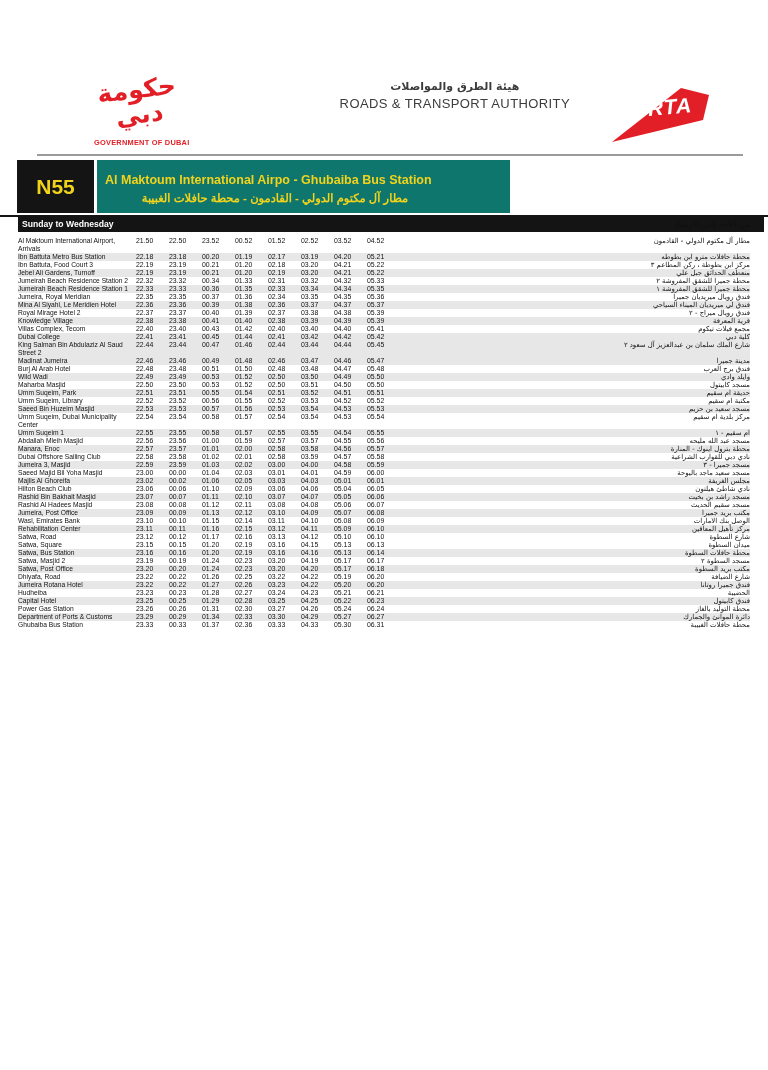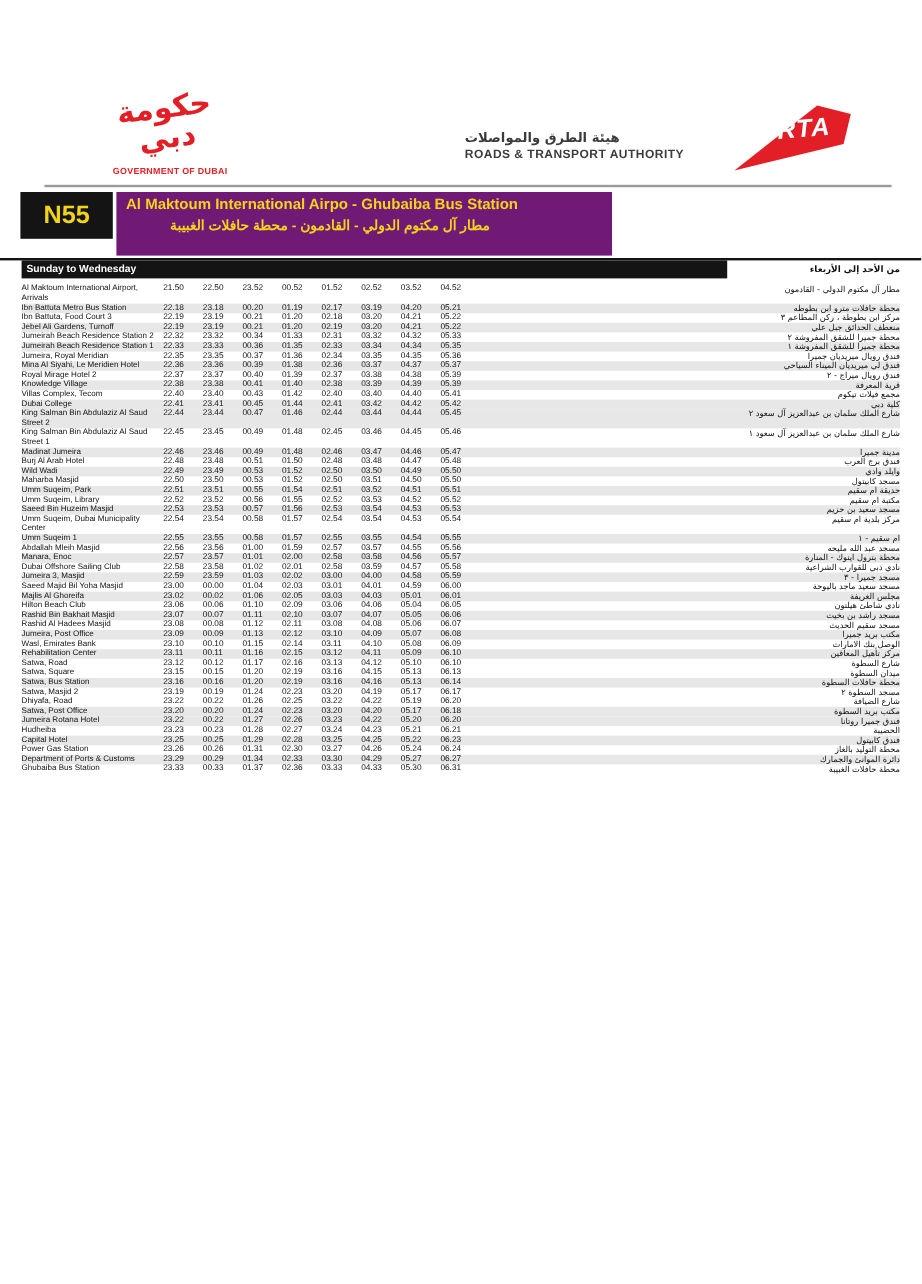--- a/index.html
+++ b/index.html
@@ -6,40 +6,40 @@
   .page{position:relative;width:768px;height:1070px;background:#ffffff;
         font-family:"Liberation Sans",sans-serif;overflow:hidden;color:#111;}
 
   
   .gov-logo{position:absolute;left:94px;top:76px;width:88px;text-align:center;color:#E21F26;}
   .gov-callig{font-family:"DejaVu Sans","Liberation Sans",sans-serif;font-size:25px;font-weight:bold;
               line-height:1;height:52px;display:flex;align-items:center;justify-content:center;
               transform:rotate(-7deg);direction:rtl;}
   .gov-label{font-size:7.4px;font-weight:bold;letter-spacing:.25px;margin-top:10px;white-space:nowrap;}
 
-  .rta-names{position:absolute;right:198px;top:108px;text-align:left;color:#3c3c3c;}
+  .rta-names{position:absolute;right:198px;top:80px;text-align:center;color:#3c3c3c;}
   .rta-ar{font-family:"DejaVu Sans","Liberation Sans",sans-serif;font-size:11px;font-weight:bold;direction:rtl;}
-  .rta-en{font-size:10px;font-weight:bold;letter-spacing:.4px;margin-top:3px;}
+  .rta-en{font-size:13px;font-weight:normal;letter-spacing:.4px;margin-top:3px;}
   .rta-logo{position:absolute;left:610px;top:84px;width:102px;height:62px;}
 
   .rule{position:absolute;left:37px;top:154px;width:706px;height:2px;background:#9a9a9a;}
 
   
-  .route-num{position:absolute;left:17px;top:160px;width:77px;height:39px;background:#141414;
+  .route-num{position:absolute;left:17px;top:160px;width:77px;height:53px;background:#141414;
              color:#F2D31B;display:flex;align-items:center;justify-content:center;
              font-size:21px;font-weight:bold;}
-  .route-title{position:absolute;left:97px;top:160px;width:413px;height:53px;background:#701a75;
-               color:#F2D31B;box-sizing:border-box;padding:3px 0 0 8px;}
+  .route-title{position:absolute;left:97px;top:160px;width:413px;height:53px;background:#0f766e;
+               color:#F2D31B;box-sizing:border-box;padding:13px 0 0 8px;}
   .route-title-en{font-size:12.5px;font-weight:bold;}
   .route-title-ar{font-family:Liberation Sans, sans-serif;font-size:11.5px;font-weight:bold;
                   margin-top:4px;width:340px;text-align:center;direction:rtl;}
 
   
   .day-bar{position:absolute;left:0;top:215px;width:768px;height:18px;border-top:2px solid #141414;box-sizing:content-box;}
-  .day-bar-black{position:absolute;left:18px;top:0;width:588px;height:15px;background:#141414;
+  .day-bar-black{position:absolute;left:18px;top:0;width:746px;height:15px;background:#141414;
                  color:#fff;font-size:8.6px;font-weight:bold;line-height:15px;padding-left:4px;box-sizing:border-box;}
   .day-bar-ar{position:absolute;right:18px;top:1px;font-family:"DejaVu Sans","Liberation Sans",sans-serif;
               font-size:7.4px;font-weight:bold;color:#111;line-height:14px;direction:rtl;}
 
   
   .tbl{position:absolute;left:18px;top:237px;width:732px;}
   .row{display:grid;grid-template-columns:118px repeat(8,33px) 1fr;align-items:start;line-height:8px;}
   .row.alt{background:#e7e7e7;}
   .c-name{font-size:6.7px;padding-right:4px;color:#111;}
   .c-time{font-size:6.9px;color:#111;white-space:nowrap;}
@@ -233,32 +233,20 @@
         <div class="c-time">22.44</div>
         <div class="c-time">23.44</div>
         <div class="c-time">00.47</div>
         <div class="c-time">01.46</div>
         <div class="c-time">02.44</div>
         <div class="c-time">03.44</div>
         <div class="c-time">04.44</div>
         <div class="c-time">05.45</div>
         <div class="c-ar">شارع الملك سلمان بن عبدالعزيز آل سعود ٢</div>
       </div>
-      <div class="row">
-        <div class="c-name">King Salman Bin Abdulaziz Al Saud Street 1</div>
-        <div class="c-time">22.45</div>
-        <div class="c-time">23.45</div>
-        <div class="c-time">00.49</div>
-        <div class="c-time">01.48</div>
-        <div class="c-time">02.45</div>
-        <div class="c-time">03.46</div>
-        <div class="c-time">04.45</div>
-        <div class="c-time">05.46</div>
-        <div class="c-ar">شارع الملك سلمان بن عبدالعزيز آل سعود ١</div>
-      </div>
       <div class="row alt">
         <div class="c-name">Madinat Jumeira</div>
         <div class="c-time">22.46</div>
         <div class="c-time">23.46</div>
         <div class="c-time">00.49</div>
         <div class="c-time">01.48</div>
         <div class="c-time">02.46</div>
         <div class="c-time">03.47</div>
         <div class="c-time">04.46</div>
         <div class="c-time">05.47</div>
@@ -545,45 +533,45 @@
         <div class="c-time">23.19</div>
         <div class="c-time">00.19</div>
         <div class="c-time">01.24</div>
         <div class="c-time">02.23</div>
         <div class="c-time">03.20</div>
         <div class="c-time">04.19</div>
         <div class="c-time">05.17</div>
         <div class="c-time">06.17</div>
         <div class="c-ar">مسجد السطوة ٢</div>
       </div>
+      <div class="row alt">
+        <div class="c-name">Satwa, Post Office</div>
+        <div class="c-time">23.20</div>
+        <div class="c-time">00.20</div>
+        <div class="c-time">01.24</div>
+        <div class="c-time">02.23</div>
+        <div class="c-time">03.20</div>
+        <div class="c-time">04.20</div>
+        <div class="c-time">05.17</div>
+        <div class="c-time">06.18</div>
+        <div class="c-ar">مكتب بريد السطوة</div>
+      </div>
       <div class="row">
         <div class="c-name">Dhiyafa, Road</div>
         <div class="c-time">23.22</div>
         <div class="c-time">00.22</div>
         <div class="c-time">01.26</div>
         <div class="c-time">02.25</div>
         <div class="c-time">03.22</div>
         <div class="c-time">04.22</div>
         <div class="c-time">05.19</div>
         <div class="c-time">06.20</div>
         <div class="c-ar">شارع الضيافة</div>
       </div>
       <div class="row alt">
-        <div class="c-name">Satwa, Post Office</div>
-        <div class="c-time">23.20</div>
-        <div class="c-time">00.20</div>
-        <div class="c-time">01.24</div>
-        <div class="c-time">02.23</div>
-        <div class="c-time">03.20</div>
-        <div class="c-time">04.20</div>
-        <div class="c-time">05.17</div>
-        <div class="c-time">06.18</div>
-        <div class="c-ar">مكتب بريد السطوة</div>
-      </div>
-      <div class="row alt">
         <div class="c-name">Jumeira Rotana Hotel</div>
         <div class="c-time">23.22</div>
         <div class="c-time">00.22</div>
         <div class="c-time">01.27</div>
         <div class="c-time">02.26</div>
         <div class="c-time">03.23</div>
         <div class="c-time">04.22</div>
         <div class="c-time">05.20</div>
         <div class="c-time">06.20</div>
         <div class="c-ar">فندق جميرا روتانا</div>

